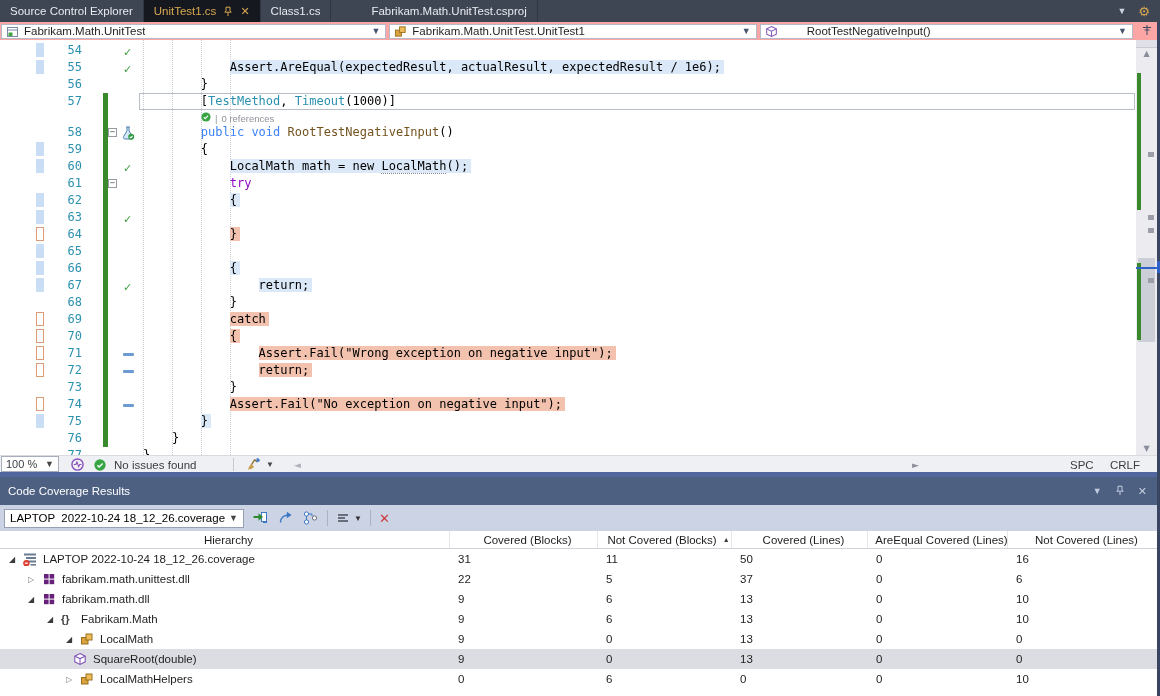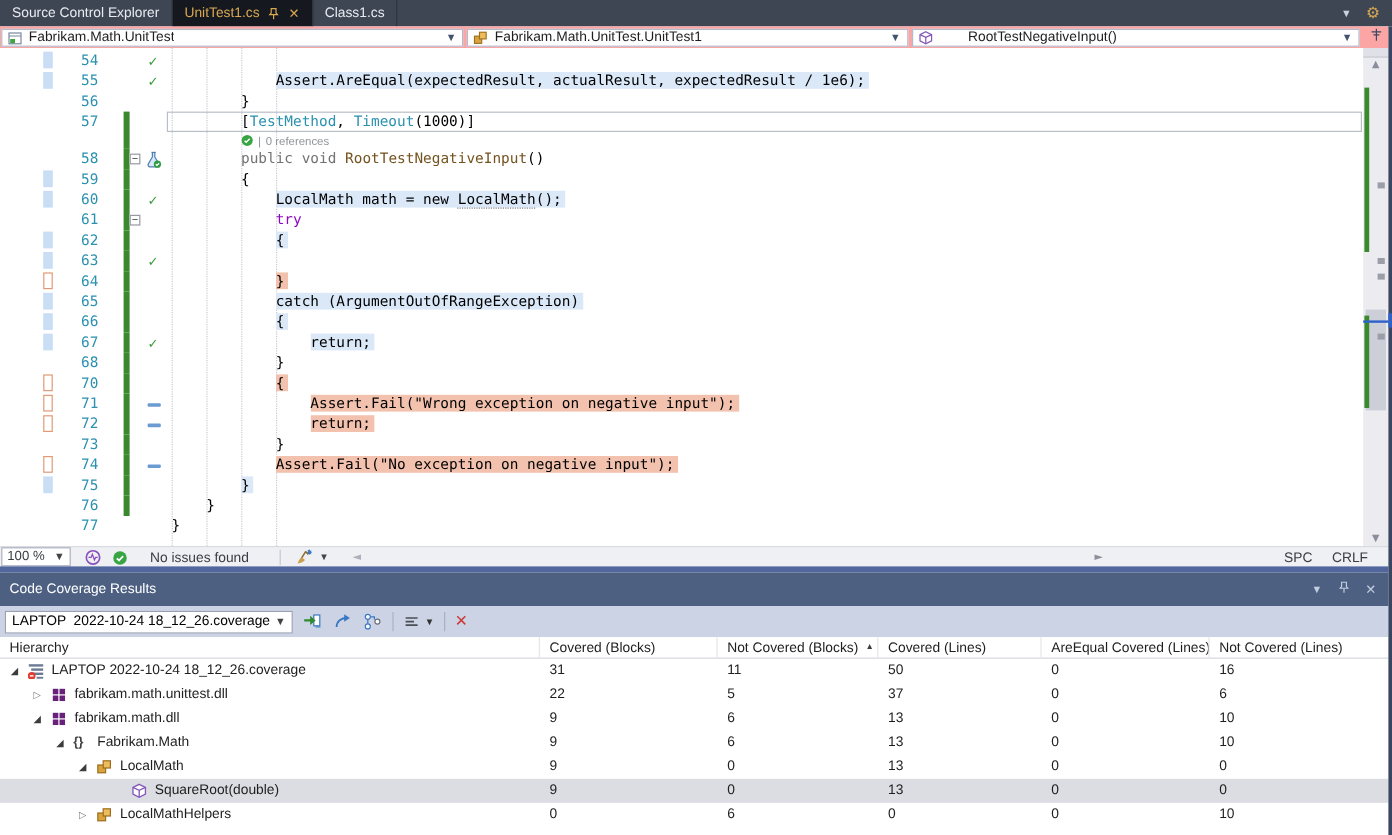--- a/index.html
+++ b/index.html
@@ -38,21 +38,21 @@
   .fold{position:absolute;left:108px;top:4px;width:9px;height:9px;box-sizing:border-box;border:1px solid #969aa3;background:#fff;
         font:7px/7px "DejaVu Sans",sans-serif;text-align:center;color:#222;}
   .gl{position:absolute;left:121px;top:0;width:17px;height:17px;}
   .gl .chk{font:bold 11px/17px "DejaVu Sans",sans-serif;color:#3e9c3e;padding-left:2px;}
   .gl .dash{position:absolute;top:8px;left:2px;width:11px;height:3px;background:#6b9bd2;border-radius:1px;}
   .gl svg{position:absolute;top:2px;left:0;}
   .code{position:absolute;left:143px;top:0;font:12px/17px "DejaVu Sans Mono",monospace;color:#000;white-space:pre;}
   .cv{padding-right:3px;}
   .cv.b{background:#dbe8f8;}
   .cv.r{background:#f2c2ae;}
-  .sd{color:#000;}.sk{color:#737373;}.st{color:#2b91af;}.sm{color:#74531f;}.sp{color:#8f08c4;}
+  .sd{color:#000;}.sk{color:#3b82f6;}.st{color:#2b91af;}.sm{color:#74531f;}.sp{color:#8f08c4;}
   .sdu{color:#000;border-bottom:1px dotted #8a8a8a;}
   .curbox{position:absolute;left:139px;width:994px;top:0;height:15px;border:1px solid #b9bfc9;}
   .lenswrap{position:absolute;left:201px;top:2px;display:flex;align-items:center;gap:4px;font:9.5px "Liberation Sans",sans-serif;color:#8f9399;}
   
   .vsb{position:absolute;top:40px;left:1136px;width:21px;height:415px;background:#ebebf0;}
   .vsb .grip{position:absolute;top:0;left:0;right:0;height:7px;background:#e0e1e8;border-bottom:1px solid #c9cad2;}
   .vsb .arr{position:absolute;left:0;width:21px;text-align:center;font-size:8px;color:#8a8e9c;font-family:"DejaVu Sans",sans-serif;}
   .vthumb{position:absolute;left:2px;width:17px;background:#cdcfd8;}
   .grn{position:absolute;left:1px;width:4px;background:#3a8a2d;}
   .gry{position:absolute;left:12px;width:6px;height:5px;background:#9b9ea8;}
@@ -76,21 +76,21 @@
   .pcombo{width:240px;height:19px;background:#fff;border:1px solid #98a0b3;box-sizing:border-box;margin-left:4px;display:flex;align-items:center;font-size:11.5px;}
   .pcombo .lbl{padding-left:5px;white-space:pre;}
   .pcombo .arrow{margin-left:auto;padding-right:5px;font-size:9px;color:#444;}
   .tbtn{margin-left:8px;display:flex;align-items:center;}
   .tsep{width:1px;height:16px;background:#a9b1c4;margin-left:8px;}
   .xbtn{color:#cd3a3a;font-weight:bold;font-size:13px;font-family:"DejaVu Sans",sans-serif;}
   .vopt{display:flex;align-items:center;gap:3px;}
   .vopt .va{font-size:8px;color:#333;}
   
   .tblhead{position:absolute;top:531px;left:0;width:1157px;height:18px;background:#fff;border-bottom:1px solid #cfd2d9;display:grid;grid-template-columns:450px 148px 134px 136px 140px auto;box-sizing:border-box;}
-  .th{font-size:11.5px;color:#1e1e1e;border-right:1px solid #e4e6ea;display:flex;align-items:center;padding-left:8px;gap:6px;overflow:hidden;white-space:nowrap;}
+  .th{font-size:11.5px;color:#1e1e1e;border-right:1px solid #e4e6ea;display:flex;align-items:center;padding-left:8px;gap:6px;overflow:hidden;white-space:nowrap;justify-content:center;}
   .th .sort{font-size:7px;color:#3c3c3c;}
   .tbody{position:absolute;top:549px;left:0;width:1157px;height:147px;background:#fff;}
   .trow{display:grid;grid-template-columns:450px 148px 134px 136px 140px auto;height:20px;align-items:center;font-size:11.5px;color:#1e1e1e;}
   .trow.sel{background:#dcdde2;}
   .td{padding-left:8px;}
   .hcell{display:flex;align-items:center;gap:5px;padding-left:0;overflow:hidden;white-space:nowrap;}
   .exp{width:12px;text-align:center;font-size:8px;color:#3c3c3c;font-family:"DejaVu Sans",sans-serif;flex:none;}
   .exp.hollow{color:#7a7a7a;}
   .rowicon{width:15px;height:14px;flex:none;display:flex;align-items:center;}
   .ns-glyph{font-weight:bold;color:#424242;font-size:11px;}
@@ -110,20 +110,23 @@
         <svg width="10" height="11" viewBox="0 0 10 11">
             <path d="M3 1.2h4v3.6l1.2 1.4H1.8L3 4.8z" fill="none" stroke="#d8a852"></path>
             <path d="M5 6.4V10" stroke="#d8a852"></path>
           </svg>
       </span>
       <span class="ticon" style="color:#d8a852;font-size:11px;font-family:'DejaVu Sans',sans-serif;">✕</span>
     </div>
     <div class="tab gap">
       <span>Class1.cs</span>
     </div>
+    <div class="tab">
+      <span>Fabrikam.Math.UnitTest.csproj</span>
+    </div>
     <div class="tabbar-right">
       <span class="chev">▼</span>
       <span class="gear">⚙</span>
     </div>
   </div>
 
   <div class="navbar">
     <div class="combo c1">
       <span style="display:flex;">
         <svg width="13" height="13" viewBox="0 0 13 13">
@@ -249,39 +252,44 @@
         <div class="line">
           <div class="chbar"></div>
           <div class="mk o"></div>
           <div class="lnum">64</div>
           <div class="code">            <span class="cv r"><span class="sd">}</span></span></div>
         </div>
         <div class="line">
           <div class="chbar"></div>
           <div class="mk b"></div>
           <div class="lnum">65</div>
-          <div class="code">            <span class="cv b"><span class="sd">catch (ArgumentOutOfRangeException)</span></span></div>
         </div>
         <div class="line">
           <div class="chbar"></div>
           <div class="mk b"></div>
           <div class="lnum">66</div>
           <div class="code">            <span class="cv b"><span class="sd">{</span></span></div>
         </div>
         <div class="line">
           <div class="chbar"></div>
           <div class="mk b"></div>
           <div class="lnum">67</div>
           <div class="gl"><span class="chk">✓</span></div>
           <div class="code">                <span class="cv b"><span class="sd">return;</span></span></div>
         </div>
         <div class="line">
           <div class="chbar"></div>
           <div class="lnum">68</div>
           <div class="code">            <span class="sd">}</span></div>
+        </div>
+        <div class="line">
+          <div class="chbar"></div>
+          <div class="mk o"></div>
+          <div class="lnum">69</div>
+          <div class="code">            <span class="cv r"><span class="sd">catch</span></span></div>
         </div>
         <div class="line">
           <div class="chbar"></div>
           <div class="mk o"></div>
           <div class="lnum">70</div>
           <div class="code">            <span class="cv r"><span class="sd">{</span></span></div>
         </div>
         <div class="line">
           <div class="chbar"></div>
           <div class="mk o"></div>
@@ -350,21 +358,21 @@
     <div class="it zoombox">
       <span class="zl">100 %</span>
       <span class="arrow">▼</span>
     </div>
     <div class="it" style="left:70px;">
       <svg width="15" height="15" viewBox="0 0 14 14">
           <circle cx="7" cy="7" r="5.2" fill="none" stroke="#8a4fbe" stroke-width="1.3"></circle>
           <path d="M3.5 7h2l1-2.4 1.6 4.4 1-2h1.6" stroke="#8a4fbe" stroke-width="1" fill="none"></path>
         </svg>
     </div>
-    <div class="it" style="left:94px;gap:19px;">
+    <div class="it" style="left:94px;gap:8px;">
       <svg width="12" height="12" viewBox="0 0 10 10">
           <circle cx="5" cy="5" r="4.7" fill="#36a542"></circle>
           <path d="M2.8 5.2l1.5 1.5 2.9-3" stroke="#fff" stroke-width="1.2" fill="none"></path>
         </svg>
       <span>No issues found</span>
     </div>
     <div class="sepv" style="left:233px;"></div>
     <div class="it" style="left:245px;gap:4px;">
       <svg width="17" height="15" viewBox="0 0 17 15">
           <path d="M9.5 2.5 12 5" stroke="#8a6a30" stroke-width="1.3"></path>
@@ -554,21 +562,21 @@
           </span>
           <span>LocalMath</span>
         </div>
         <div class="td">9</div>
         <div class="td">0</div>
         <div class="td">13</div>
         <div class="td">0</div>
         <div class="td">0</div>
       </div>
       <div class="trow sel">
-        <div class="td hcell" style="padding-left: 92px;">
+        <div class="td hcell" style="padding-left: 56px;">
           <span class="exp"></span>
           <span class="rowicon">
             <svg width="14" height="14" viewBox="0 0 14 14">
               <path d="M7 1.6 12.2 4.2v5.6L7 12.4 1.8 9.8V4.2Z" fill="#fff" stroke="#8257b8" stroke-width="1.1"></path>
               <path d="M1.8 4.2 7 6.6l5.2-2.4M7 6.6v5.8" stroke="#8257b8" stroke-width="1.1" fill="none"></path>
             </svg>
           </span>
           <span>SquareRoot(double)</span>
         </div>
         <div class="td">9</div>

